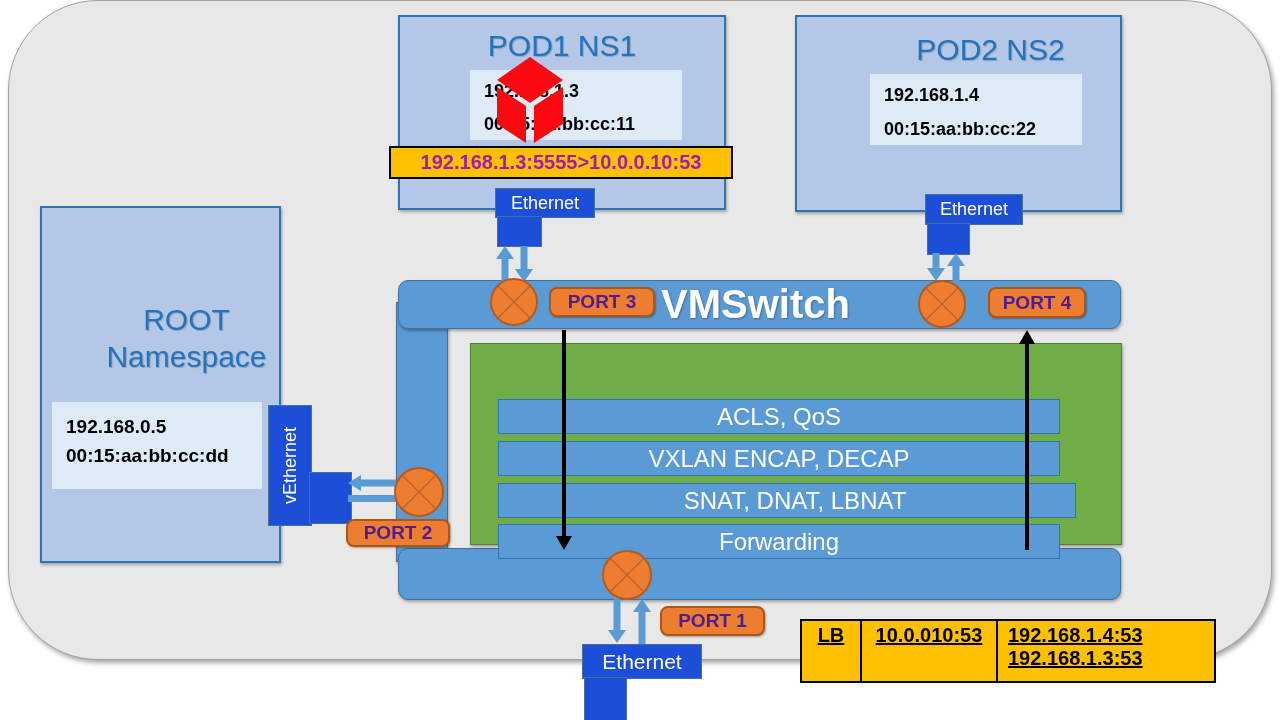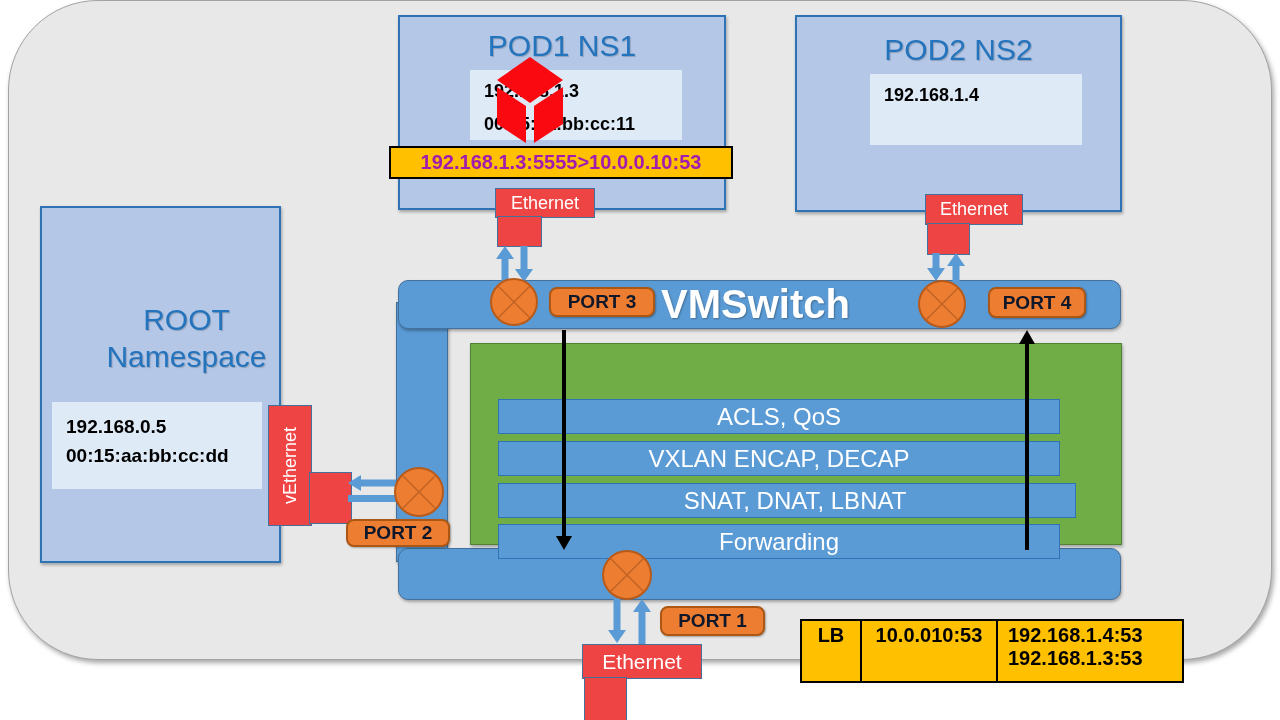--- a/index.html
+++ b/index.html
@@ -29,36 +29,36 @@
     position:absolute; background:#5B9BD5; border:1px solid #41719C;
     box-shadow:1px 2px 3px rgba(0,0,0,0.3);
     text-align:right;
   }
   .rounded { border-radius:10px; }
   .vmswitch-title {
     position:absolute; color:#fff; font-size:40px; font-weight:bold;
     text-shadow:1px 1px 2px rgba(0,0,0,0.3); line-height:46px;
   }
   .eth {
-    position:absolute; background:#ef4444; border:1px solid #41719C;
+    position:absolute; background:#1d4ed8; border:1px solid #41719C;
     color:#fff; display:flex; align-items:center; justify-content:center;
     font-size:18px;
   }
   .green-box {
     position:absolute; background:#70AD47; border:1px solid #548235;
     box-shadow:1px 2px 3px rgba(0,0,0,0.3);
   }
   .layer {
     position:absolute; left:498px; width:560px; height:33px;
     background:#5B9BD5; border:1px solid #2E74B5; color:#fff; font-size:24px;
     display:flex; align-items:center; justify-content:center;margin-top:24px;
   }
   .pill {
     position:absolute; background:#ED7D31; border:2px solid #AC5814;
-    border-radius:8px; color:#0f172a; font-weight:bold; font-size:19px;
+    border-radius:8px; color:#4c1d95; font-weight:bold; font-size:19px;
     display:flex; align-items:center; justify-content:center;
     box-shadow:1px 1px 2px rgba(0,0,0,0.3); box-sizing:border-box;
   }
   .banner {
     position:absolute; background:#FFC000; border:2px solid #000;
     color:#a21caf; font-weight:bold; font-size:20px;
     display:flex; align-items:center; justify-content:center; box-sizing:border-box;
   }
   .veth-text {
     writing-mode:vertical-rl; transform:rotate(180deg);
@@ -96,23 +96,24 @@
 
   <div class="pod" style="left:398px;top:15px;width:324px;height:191px;">
     <div class="pod-title" style="top:12px;">POD1 NS1</div>
     <div class="mini" style="left:70px;top:53px;width:212px;height:70px;">
       <div>192.168.1.3</div>
       <div style="margin-top:3px;">00:15:aa:bb:cc:11</div>
     </div>
   </div>
 
   <div class="pod" style="left:795px;top:15px;width:323px;height:193px;">
-    <div class="pod-title" style="top:16px;">POD2 NS2</div>
+    <div class="pod-title" style="top:16px;padding-left:32px;">POD2 NS2</div>
     <div class="mini" style="left:73px;top:57px;width:212px;height:71px;">
       <div>192.168.1.4</div>
+      <div style="margin-top:4px;">00:15:aa:bb:cc:22</div>
     </div>
   </div>
 
   <div class="eth" style="left:268px;top:405px;width:42px;height:119px;">
     <span class="veth-text">vEthernet</span>
   </div>
   <div class="eth" style="left:309px;top:472px;width:41px;height:50px;"></div>
 
   <div class="bluebar" style="left:396px;top:302px;width:50px;height:258px;"></div>
   <div class="bluebar rounded" style="left:398px;top:280px;width:721px;height:47px;">
@@ -207,21 +208,21 @@
   <div class="pill" style="left:988px;top:287px;width:98px;height:31px;">PORT 4</div>
   <div class="pill" style="left:346px;top:519px;width:104px;height:28px;">PORT 2</div>
   <div class="pill" style="left:660px;top:606px;width:105px;height:30px;">PORT 1</div>
 
   <svg class="abs" style="left:494px;top:56px;" width="72" height="88">
     <polygon points="36,1 69,24 36,47 3,24" fill="#FA0A10"></polygon>
     <polygon points="3,31 32,50 32,87 3,68" fill="#FA0A10"></polygon>
     <polygon points="69,31 40,50 40,87 69,68" fill="#FA0A10"></polygon>
   </svg>
 
-  <div class="lb-table" style="left:800px;top:619px;width:384px;height:64px;">
+  <div class="lb-table" style="left:800px;top:619px;width:416px;height:64px;text-decoration:underline;">
     <div class="lb-cell" style="width:60px;">
       <span>LB</span>
     </div>
     <div class="lb-cell" style="width:136px;">
       <span>10.0.010:53</span>
     </div>
     <div class="lb-cell" style="width:172px;">
       <span>192.168.1.4:53</span>
       <span>192.168.1.3:53</span>
     </div>

